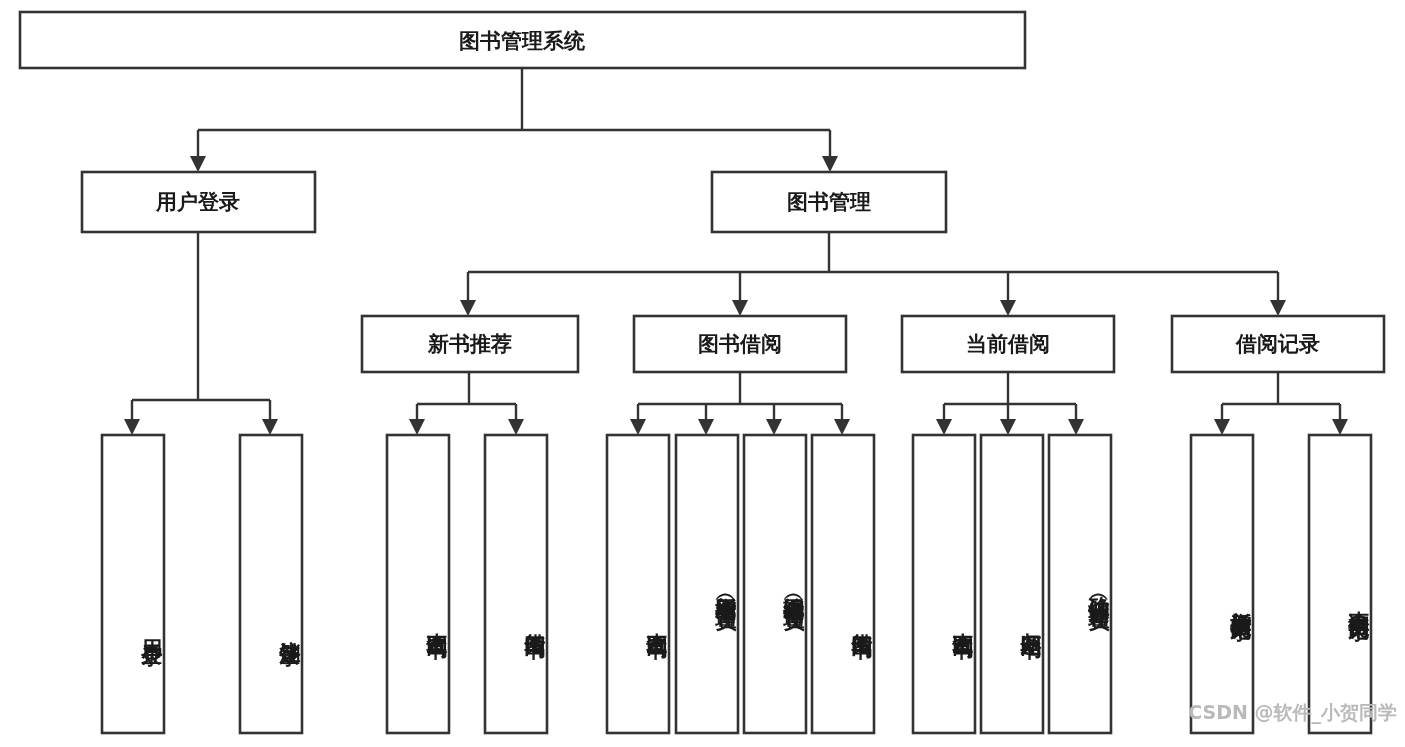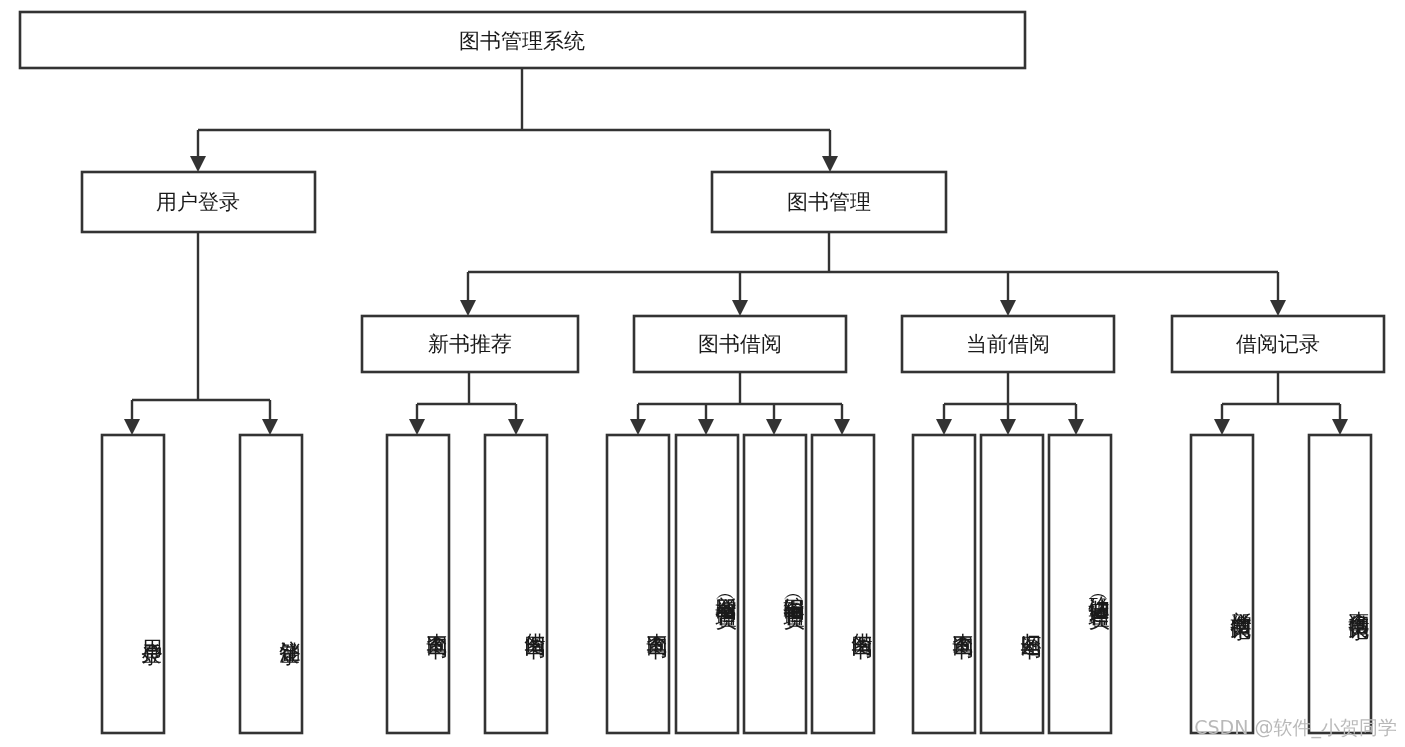--- a/index.html
+++ b/index.html
@@ -11,20 +11,21 @@
     width: 1405px;
     height: 747px;
     font-family: "DejaVu Sans", "Liberation Sans", sans-serif;
     overflow: hidden;
     position: relative;
   }
   #diagram-root {
     position: relative;
     width: 1405px;
     height: 747px;
+    font-weight: bold;
   }
   svg#diagram-svg {
     position: absolute;
     left: 0;
     top: 0;
     width: 1405px;
     height: 747px;
   }
   .node-box {
     fill: #ffffff;
@@ -58,21 +59,21 @@
     letter-spacing: 2px;
     display: flex;
     align-items: flex-start;
     justify-content: center;
     white-space: nowrap;
     user-select: none;
   }
   .watermark {
     position: absolute;
     right: 8px;
-    bottom: 6px;
+    bottom: 21px;
     font-family: "DejaVu Sans", "Liberation Sans", sans-serif;
     font-size: 19px;
     color: #b9b9b9;
     white-space: nowrap;
     user-select: none;
   }
 </style>
 </head>
 <body>
 

